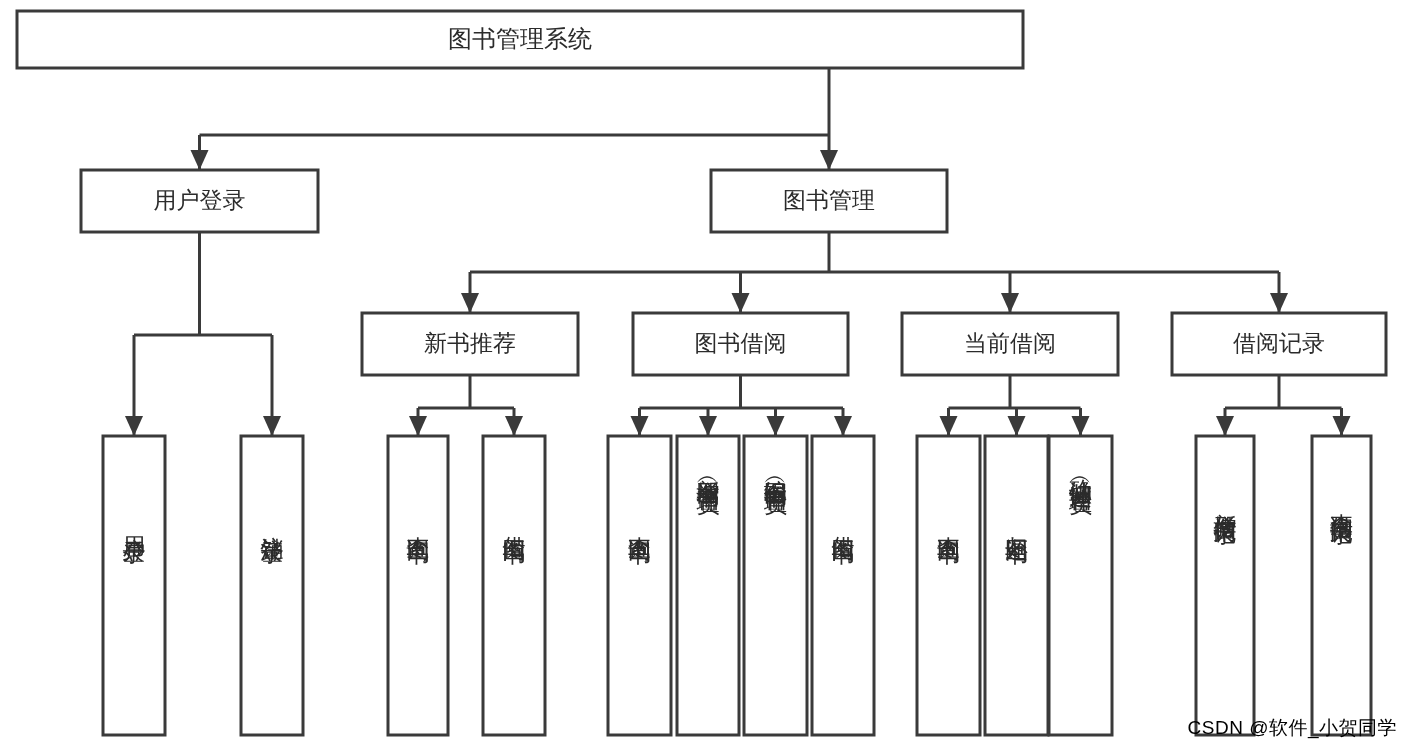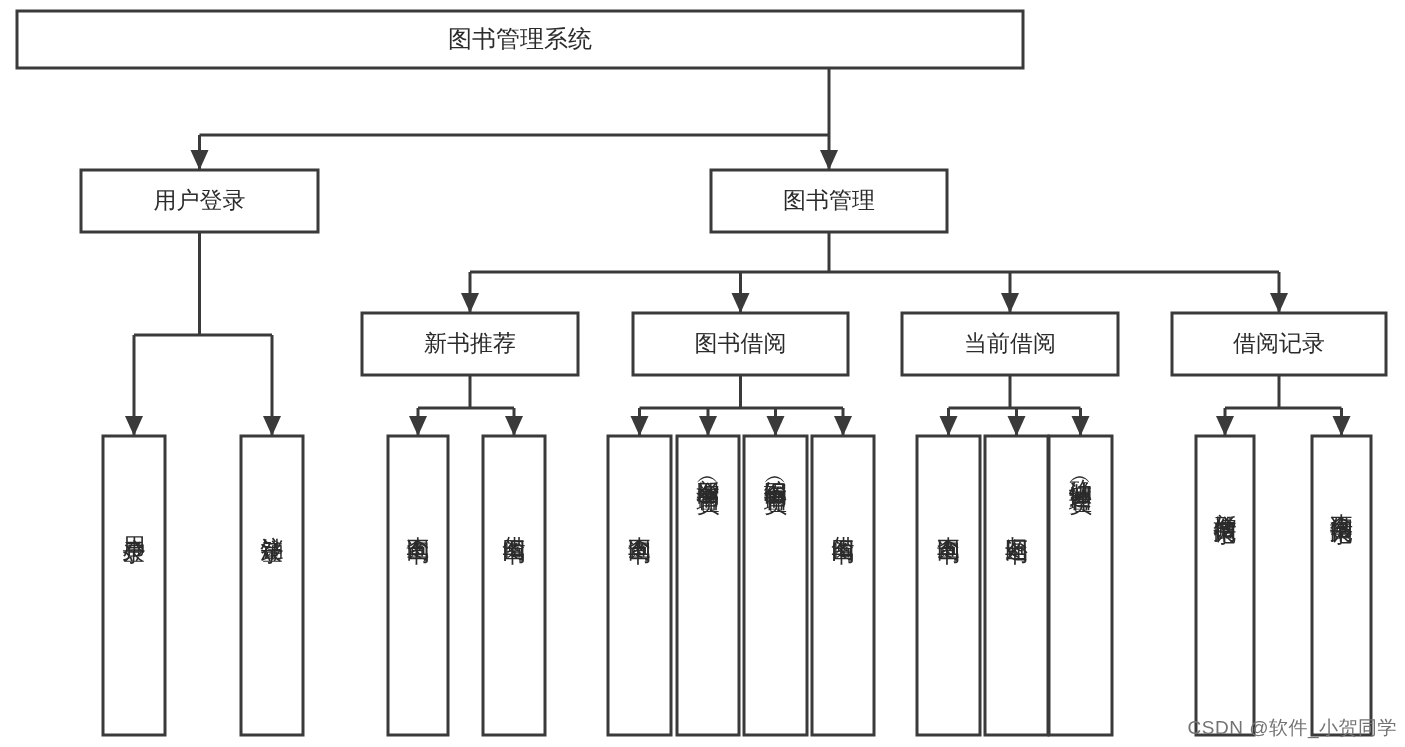--- a/index.html
+++ b/index.html
@@ -64,21 +64,21 @@
     color: #2b2b2b;
     letter-spacing: 2px;
     white-space: nowrap;
   }
   .watermark {
     position: absolute;
     right: 8px;
     bottom: 6px;
     font-family: "Liberation Sans", "DejaVu Sans", sans-serif;
     font-size: 19px;
-    color: #737373;
+    color: #000000;
     letter-spacing: 0.5px;
     user-select: none;
   }
 </style>
 </head>
 <body>
 
 <div id="diagram-root">
 
   <svg id="flow" viewBox="0 0 1405 747">

